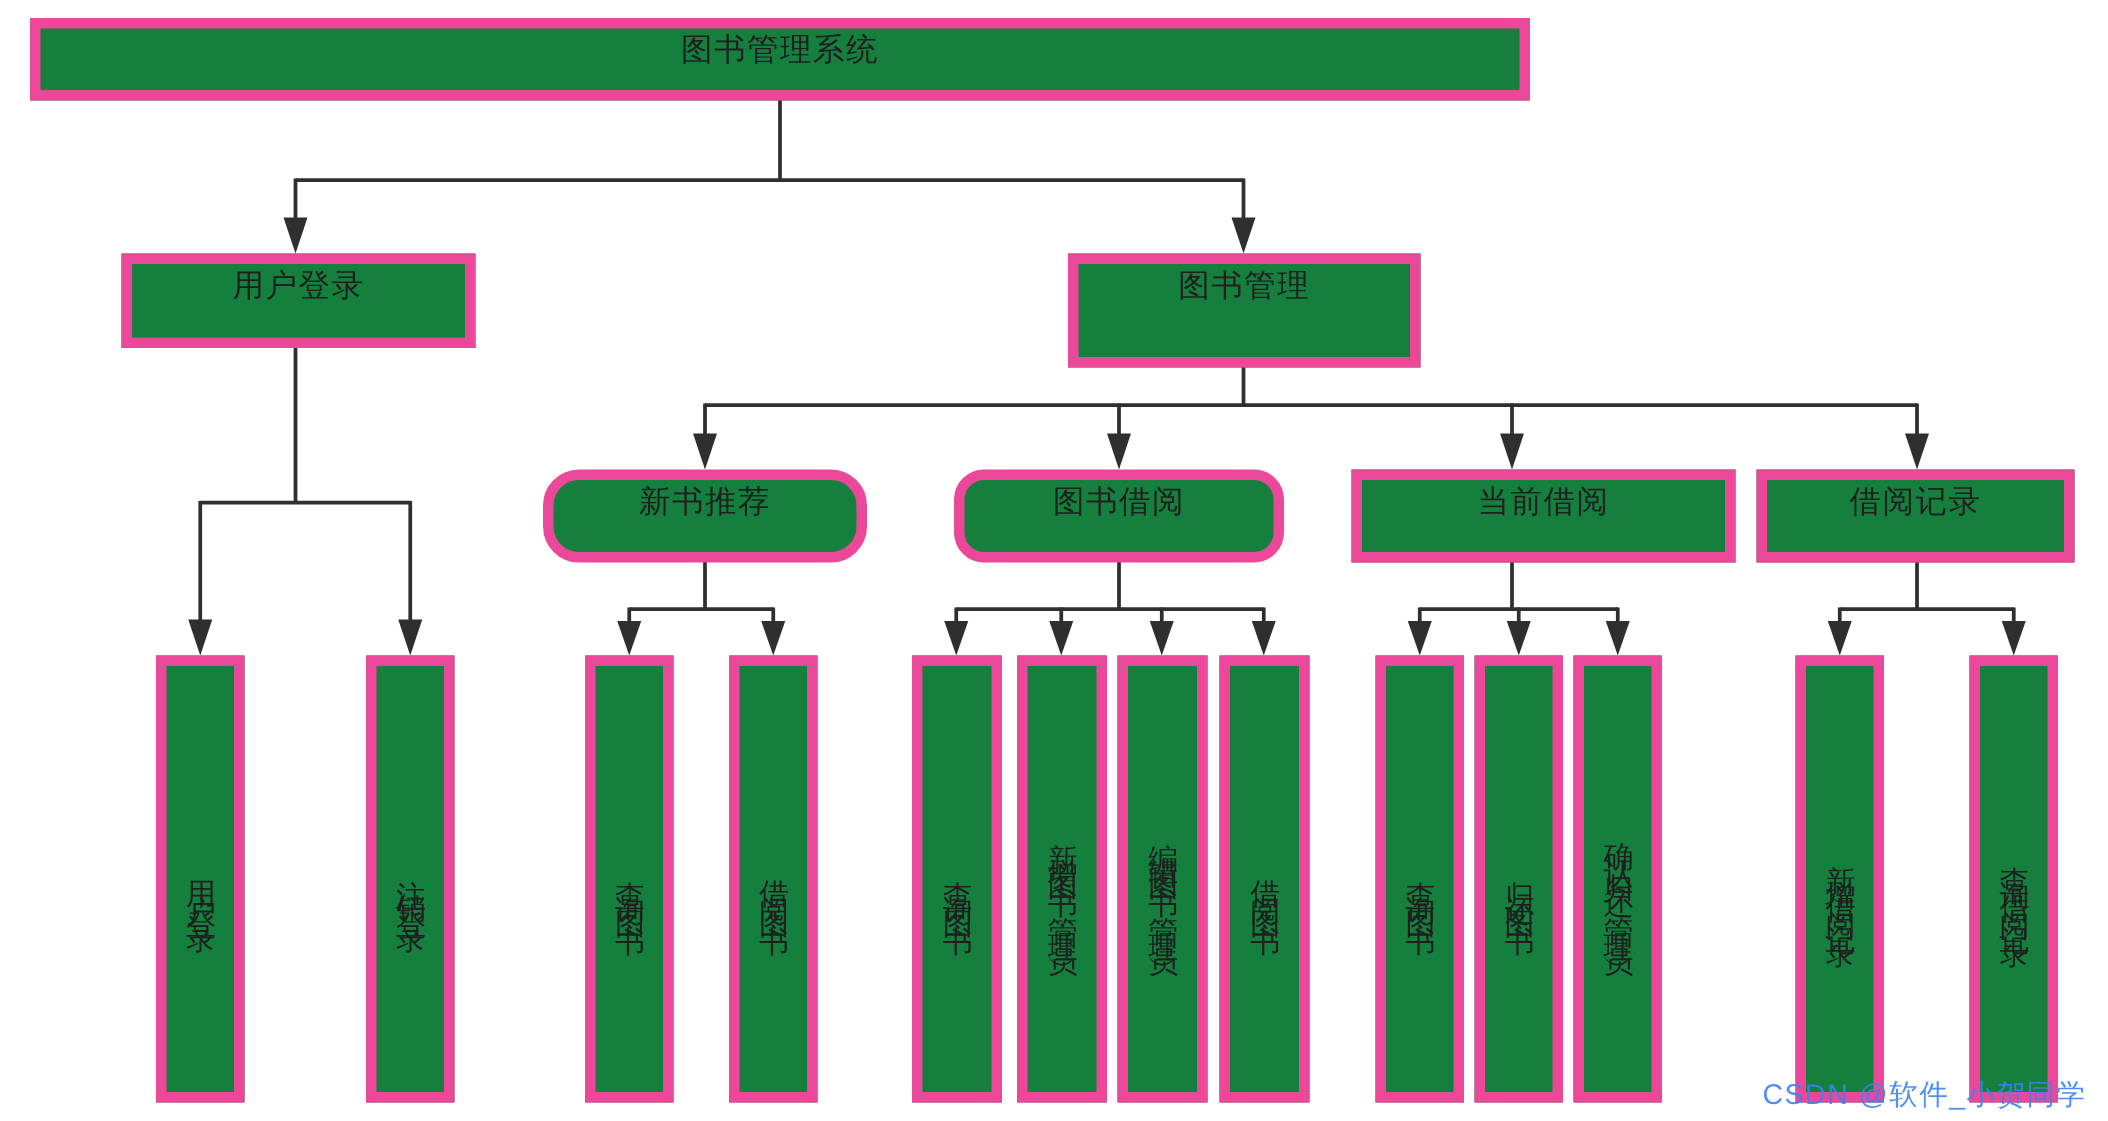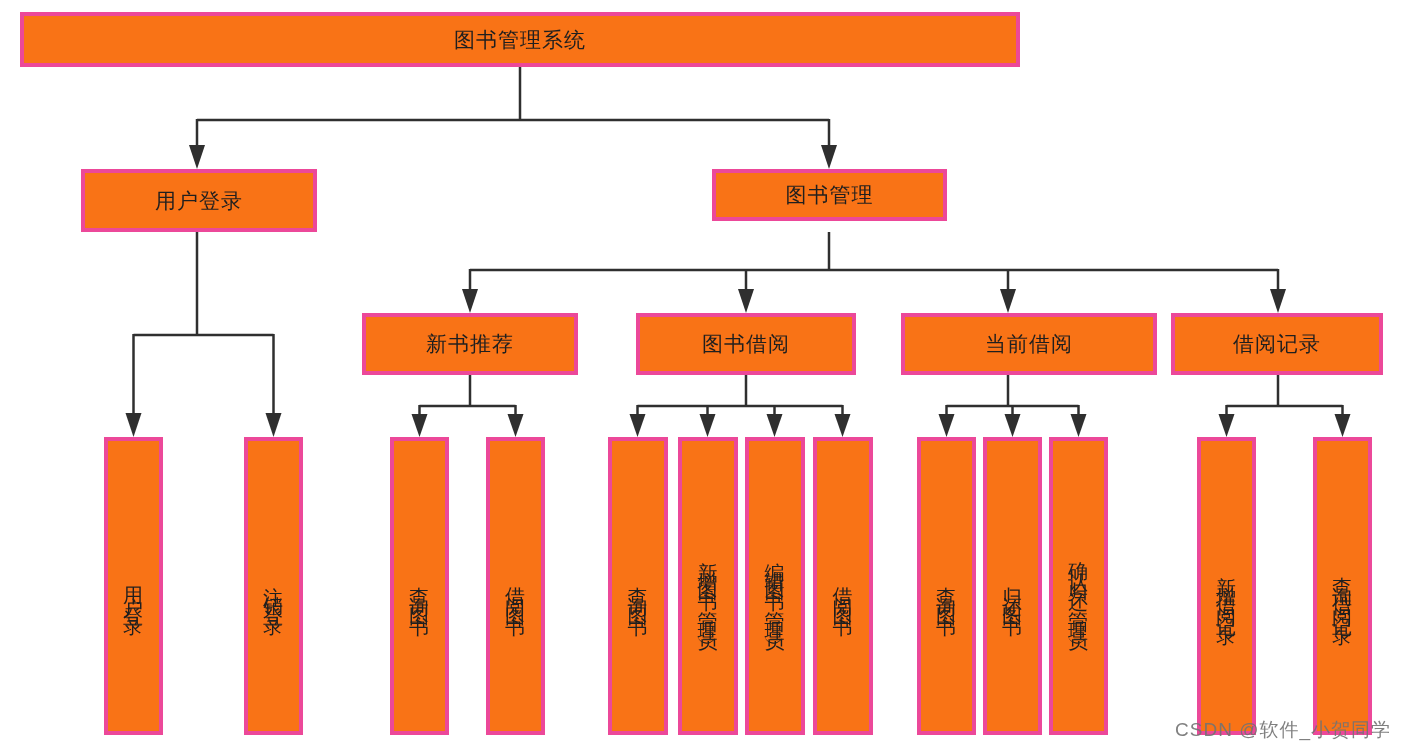--- a/index.html
+++ b/index.html
@@ -18,24 +18,23 @@
   #wires {
     position: absolute;
     left: 0;
     top: 0;
     width: 1405px;
     height: 747px;
   }
   .node {
     position: absolute;
     box-sizing: border-box;
-    border: 4px solid #ec4899;
-    background: #f97316;
+    border: 7px solid #ec4899;
+    background: #15803d;
     display: flex;
-    align-items: center;
     justify-content: center;
     color: #1f1f1f;
     font-size: 21px;
     letter-spacing: 1px;
     text-align: center;
   }
   .node.vert {
     font-size: 20px;
     letter-spacing: 0;
   }
@@ -44,21 +43,21 @@
     text-orientation: mixed;
     line-height: 1;
     letter-spacing: 10px;
     margin-bottom: -10px; 
   }
   .watermark {
     position: absolute;
     right: 14px;
     bottom: 4px;
     font-size: 19px;
-    color: #737373;
+    color: #3b82f6;
     letter-spacing: 1px;
     z-index: 5;
     opacity: 0.9;
   }
 </style>
 </head>
 <body>
 
 <div id="canvas">
 
@@ -133,28 +132,28 @@
     </g>
   </svg>
 
   <div class="node" style="left:20px; top:12px; width:1000px; height:55px;">
     <span>图书管理系统</span>
   </div>
 
   <div class="node" style="left:81px; top:169px; width:236px; height:63px;">
     <span>用户登录</span>
   </div>
-  <div class="node" style="left:712px; top:169px; width:235px; height:52px;">
+  <div class="node" style="left:712px; top:169px; width:235px; height:76px;">
     <span>图书管理</span>
   </div>
 
-  <div class="node" style="left:362px; top:313px; width:216px; height:62px;">
+  <div class="node" style="left:362px; top:313px; width:216px; height:62px;border-radius:24px;">
     <span>新书推荐</span>
   </div>
-  <div class="node" style="left:636px; top:313px; width:220px; height:62px;">
+  <div class="node" style="left:636px; top:313px; width:220px; height:62px;border-radius:20px;">
     <span>图书借阅</span>
   </div>
   <div class="node" style="left:901px; top:313px; width:256px; height:62px;">
     <span>当前借阅</span>
   </div>
   <div class="node" style="left:1171px; top:313px; width:212px; height:62px;">
     <span>借阅记录</span>
   </div>
 
   <div class="node vert" style="left:104px; top:437px; width:59px; height:298px;">

